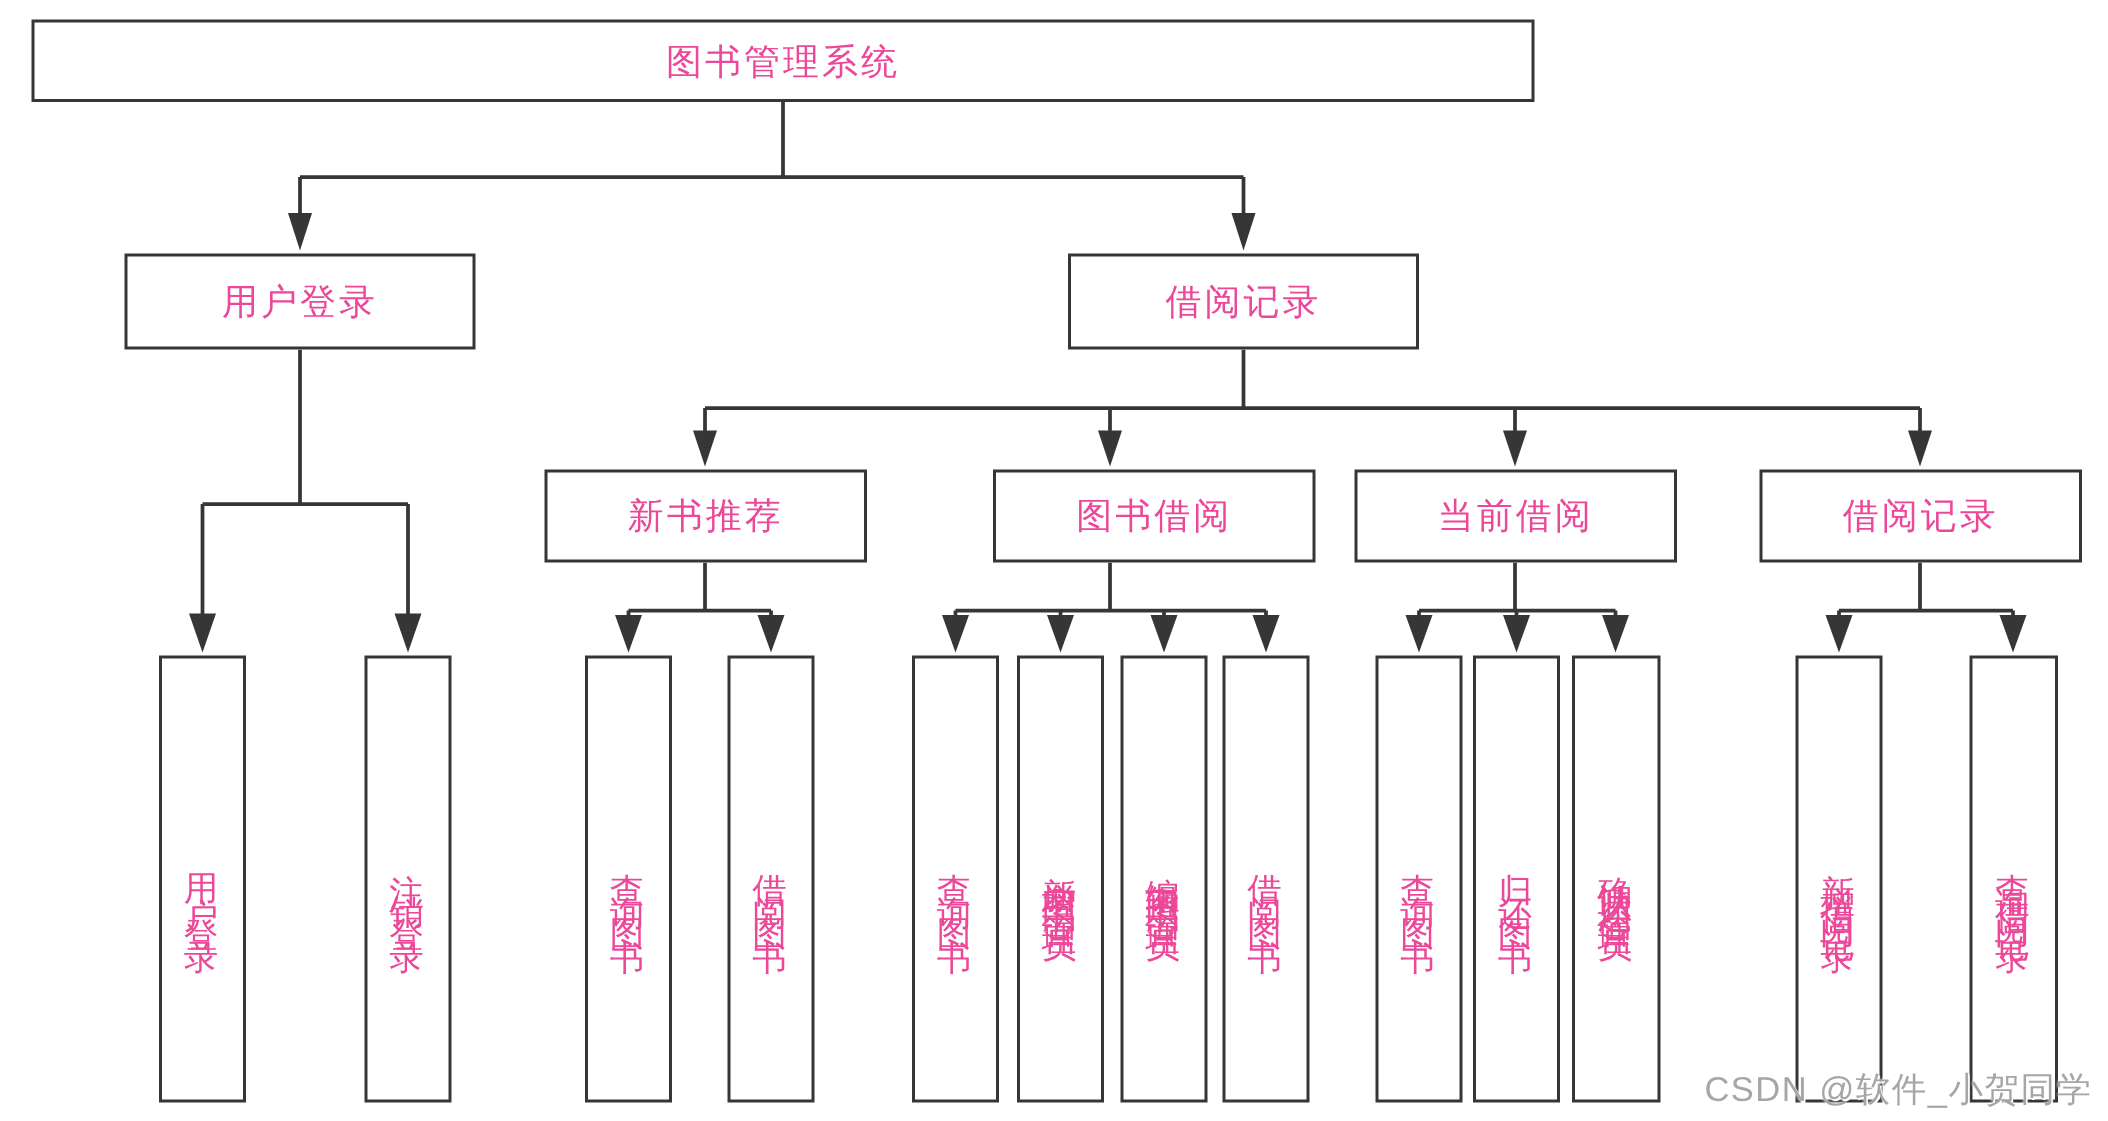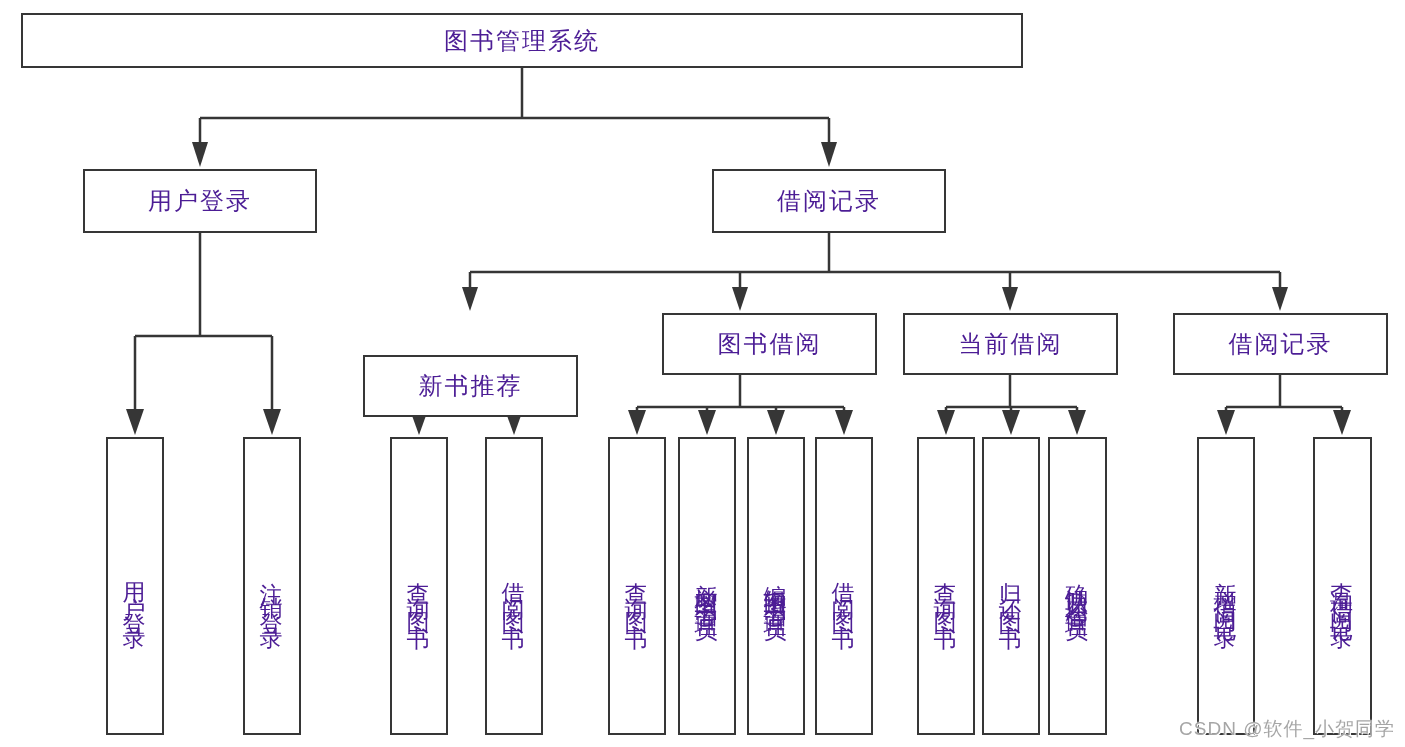--- a/index.html
+++ b/index.html
@@ -9,39 +9,39 @@
     font-family:"Liberation Sans","DejaVu Sans",sans-serif;
     position:relative;overflow:hidden;
   }
   .canvas{position:absolute;left:0;top:0;width:1405px;height:747px;}
   svg.connectors{position:absolute;left:0;top:0;z-index:1;}
   .node{
     position:absolute;
     box-sizing:border-box;
     background:#ffffff;
     border:2.5px solid #363636;
-    color:#4c1d95;
+    color:#ec4899;
     display:flex;align-items:center;justify-content:center;
     z-index:2;
     font-size:24px;
     letter-spacing:2px;
   }
   .leaf{
     writing-mode:vertical-rl;
     text-orientation:mixed;
     font-size:23px;
   }
   .leaf .vtext{display:block;}
   .ls4{letter-spacing:15px;padding-top:15px;}
   .ls6{letter-spacing:9px;padding-top:9px;}
   .ls9{letter-spacing:5px;padding-top:5px;}
   .watermark{
     position:absolute;
     right:10px;bottom:5px;
-    font-size:19px;
+    font-size:23px;
     color:#a6a6a6;
     text-shadow:0 0 2px #ffffff,1px 1px 0 #ffffff;
     z-index:3;
     letter-spacing:1px;
     white-space:nowrap;
   }
 </style>
 </head>
 <body>
 
@@ -85,21 +85,21 @@
       <polygon points="1226,435 1217,410 1235,410"></polygon>
       <polygon points="1342,435 1333,410 1351,410"></polygon>
     </g>
   </svg>
 
   <div class="node" style="left:21px;top:13px;width:1002px;height:55px;">图书管理系统</div>
 
   <div class="node" style="left:83px;top:169px;width:234px;height:64px;">用户登录</div>
   <div class="node" style="left:712px;top:169px;width:234px;height:64px;">借阅记录</div>
 
-  <div class="node" style="left:363px;top:313px;width:215px;height:62px;margin-top:42px;">新书推荐</div>
+  <div class="node" style="left:363px;top:313px;width:215px;height:62px;">新书推荐</div>
   <div class="node" style="left:633px;top:313px;width:215px;height:62px;margin-left:29px;">图书借阅</div>
   <div class="node" style="left:903px;top:313px;width:215px;height:62px;">当前借阅</div>
   <div class="node" style="left:1173px;top:313px;width:215px;height:62px;">借阅记录</div>
 
   <div class="node leaf" style="left:106px;top:437px;width:58px;height:298px;">
     <span class="vtext ls4">用户登录</span>
   </div>
   <div class="node leaf" style="left:243px;top:437px;width:58px;height:298px;">
     <span class="vtext ls4">注销登录</span>
   </div>

